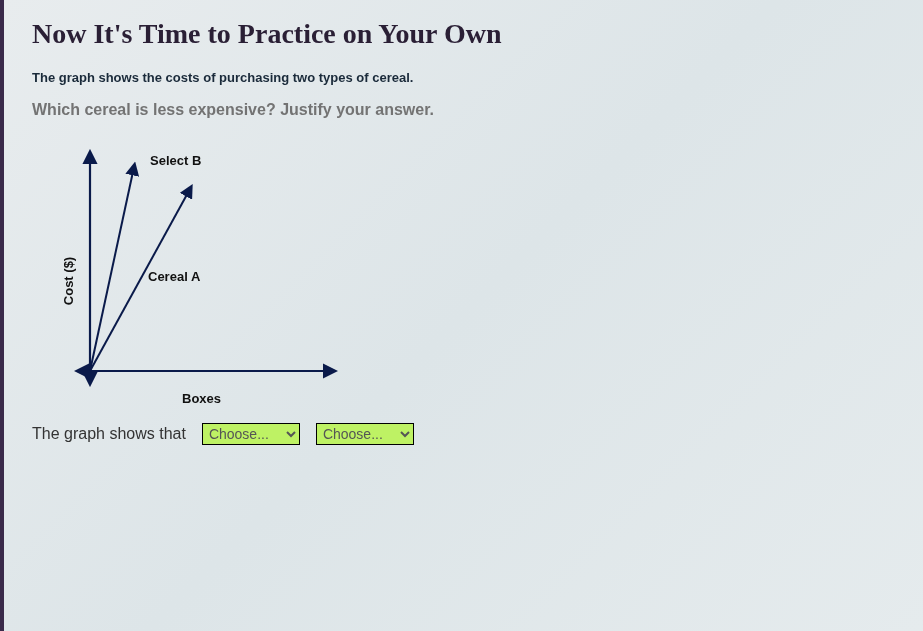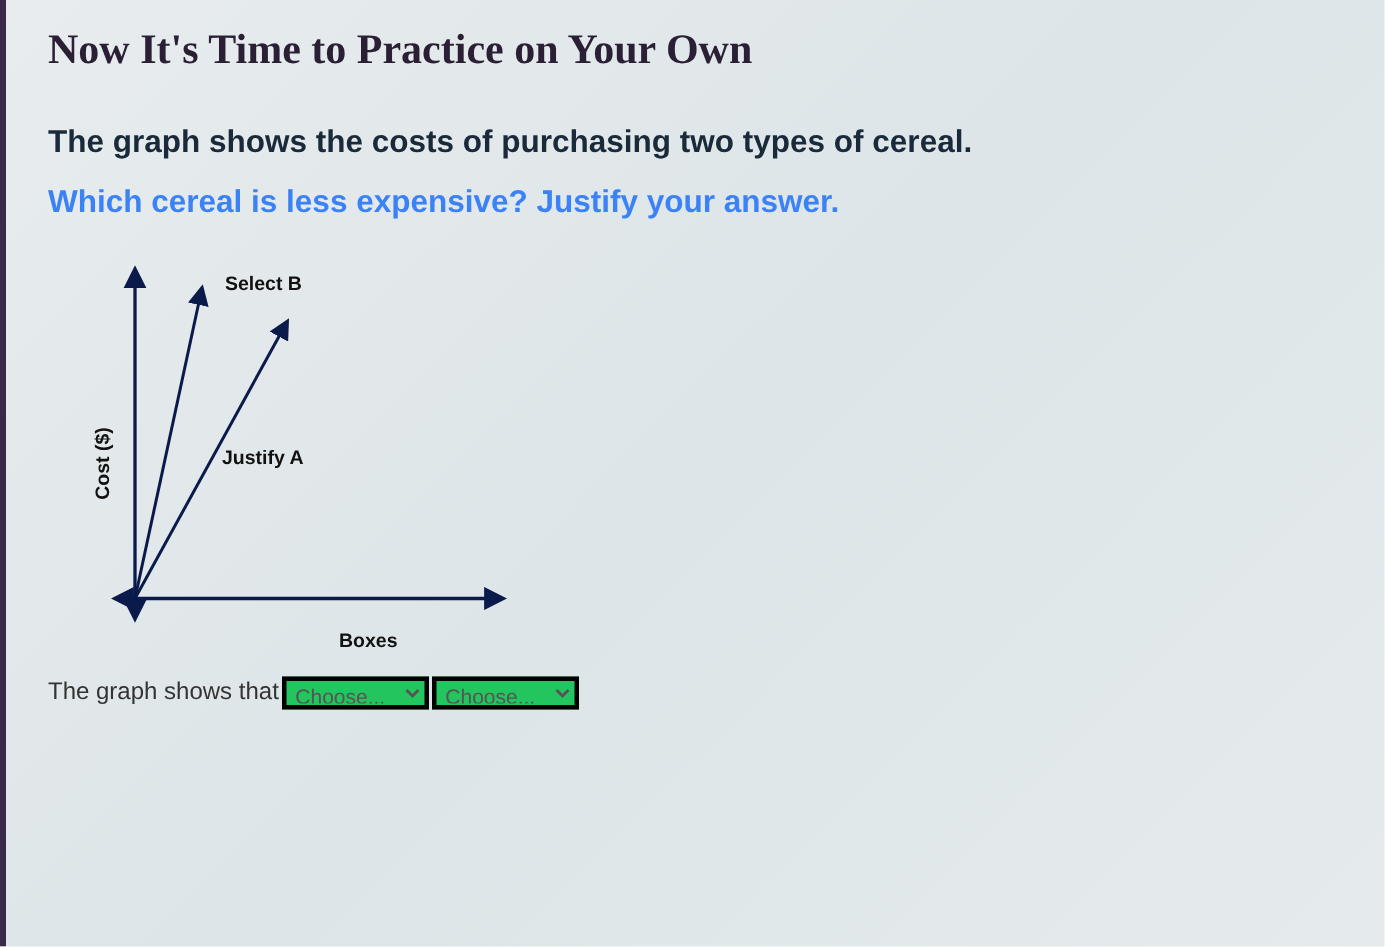--- a/index.html
+++ b/index.html
@@ -14,31 +14,31 @@
     .page {
       border-left: 4px solid #3a2a4a;
       padding: 18px 28px 0 28px;
       height: 100%;
     }
     h1 {
       font-family: Georgia, 'Times New Roman', serif;
       font-size: 28px;
       font-weight: 600;
       color: #2a1f35;
-      margin-bottom: 33px;
+      margin-bottom: 20px;
     }
     .intro-1 {
-      font-size: 21px;
+      font-size: 13px;
       color: #1a2a3a;
       font-weight: bold;
       margin-bottom: 16px;
     }
     .intro-2 {
-      font-size: 21px;
-      color: #3b82f6;
+      font-size: 16px;
+      color: #737373;
       font-weight: bold;
       margin-bottom: 12px;
     }
     .chart-wrap {
       position: relative;
       width: 340px;
       height: 280px;
       margin-bottom: 12px;
     }
     .chart-title {
@@ -59,21 +59,20 @@
       font-size: 13px;
       color: #111;
     }
     .xlabel {
       position: absolute;
       left: 150px;
       bottom: 5px;
       font-weight: bold;
       font-size: 13px;
       color: #111;
-      margin-left: 44px;
     }
     .series-b {
       position: absolute;
       left: 118px;
       top: 22px;
       font-weight: bold;
       font-size: 13px;
       color: #111;
     }
     .series-a {
@@ -89,47 +88,47 @@
       font-size: 16px;
       color: #222;
       margin-bottom: 36px;
     }
     .sentence {
       font-size: 16px;
       color: #333;
       display: flex;
       align-items: center;
       flex-wrap: wrap;
-      gap: 2px;
+      gap: 16px;
     }
     select.dd {
       font-size: 14px;
       color: #555;
-      border: 3px solid #000000;
-      background: #22c55e;
+      border: 1px solid #000000;
+      background: #bef264;
       padding: 1px 2px;
       height: 22px;
     }
     .dd1 { width: 98px; }
     .dd2 { width: 98px; }
   </style>
 </head>
 <body>
 
 <div class="page">
   <h1>Now It's Time to Practice on Your Own</h1>
 
   <p class="intro-1">The graph shows the costs of purchasing two types of cereal.</p>
   <p class="intro-2">Which cereal is less expensive? Justify your answer.</p>
 
   <div class="chart-wrap">
     <div class="ylabel">Cost ($)</div>
     <div class="xlabel">Boxes</div>
     <div class="series-b">Select B</div>
-    <div class="series-a">Justify A</div>
+    <div class="series-a">Cereal A</div>
 
     <svg class="axes" width="290" height="250">
       <defs>
         <marker id="arrow" viewBox="0 0 10 10" refX="6" refY="5" markerWidth="7" markerHeight="7" orient="auto-start-reverse">
           <path d="M 0 0 L 10 5 L 0 10 z" fill="#0a1a4a"></path>
         </marker>
       </defs>
 
       <line x1="18" y1="232" x2="18" y2="6" stroke="#0a1a4a" stroke-width="2.2" marker-end="url(#arrow)" marker-start="url(#arrow)"></line>
 

